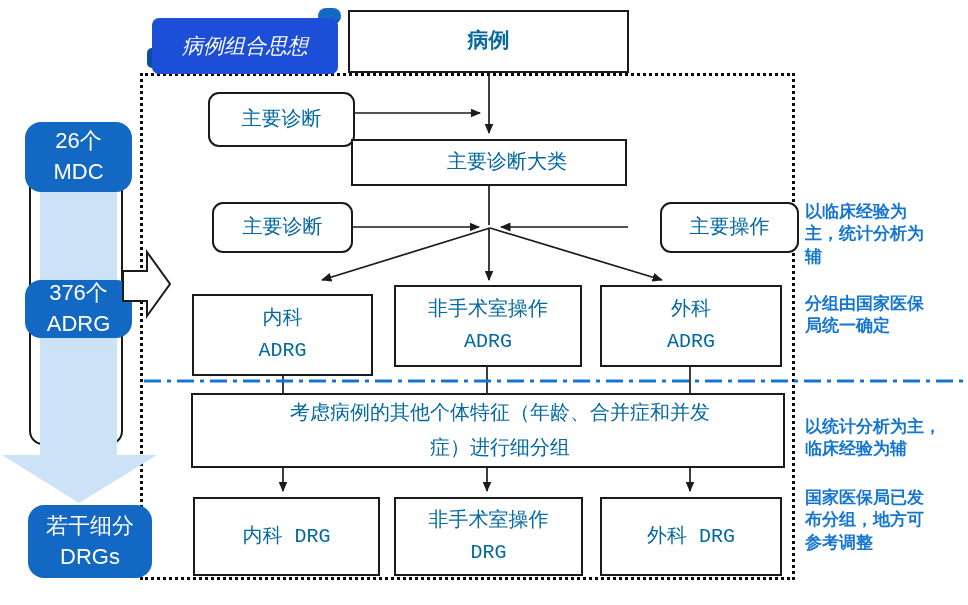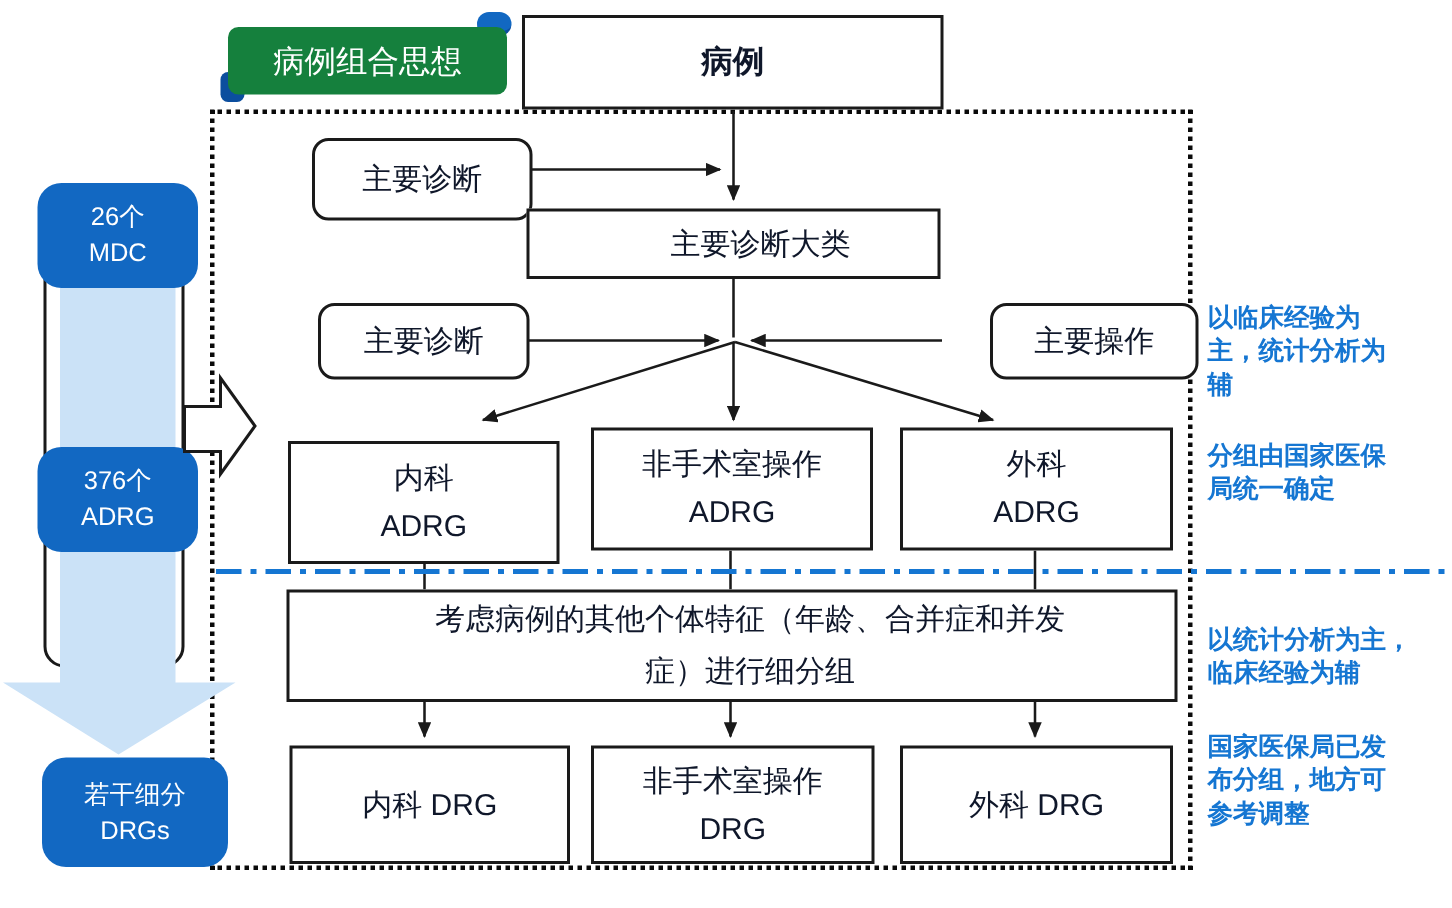--- a/index.html
+++ b/index.html
@@ -5,56 +5,56 @@
   html,body{margin:0;padding:0;background:#fff;}
   body{width:968px;height:605px;position:relative;overflow:hidden;
        font-family:"Liberation Sans",sans-serif;}
   .abs{position:absolute;box-sizing:border-box;}
 
   
   .banner-curl-tr{left:318px;top:8px;width:23px;height:16px;background:#1268C2;
       border-radius:8px;border-bottom:3px solid #0B4E9E;z-index:4;}
   .banner-curl-bl{left:147px;top:48px;width:16px;height:20px;background:#0B4E9E;
       border-radius:5px;z-index:4;}
-  .banner-main{left:152px;top:18px;width:186px;height:45px;background:#15803d;
+  .banner-main{left:152px;top:18px;width:186px;height:56px;background:#1d4ed8;
       border-radius:7px;color:#fff;font-size:21px;display:flex;align-items:center;
-      justify-content:center;z-index:5;}
+      justify-content:center;z-index:5;font-style:italic;}
 
   
   .container{left:140px;top:73px;width:655px;height:507px;
       border:3px dotted #0a0a0a;z-index:1;}
 
   
   .fbox{background:#fff;border:2px solid #1a1a1a;display:flex;flex-direction:column;
       align-items:center;justify-content:center;text-align:center;
-      font-family:Liberation Sans, sans-serif;font-size:20px;color:#0f172a;
+      font-family:Liberation Mono, monospace;font-size:20px;color:#0369a1;
       white-space:pre-line;z-index:3;line-height:1.6;}
   .rounded{border-radius:11px;margin-left:32px;}
   .case-box{left:348px;top:10px;width:281px;height:63px;font-weight:bold;
       font-size:21px;z-index:3;}
   .pd1{left:176px;top:92px;width:147px;height:55px;}
   .mdcat{left:351px;top:139px;width:276px;height:47px;padding-left:36px;}
   .pd2{left:180px;top:202px;width:141px;height:51px;}
   .pop{left:628px;top:202px;width:139px;height:51px;}
   .adrg1{left:192px;top:294px;width:181px;height:82px;}
   .adrg2{left:394px;top:285px;width:188px;height:82px;}
   .adrg3{left:600px;top:285px;width:182px;height:82px;}
   .subdiv{left:191px;top:393px;width:594px;height:75px;line-height:1.75;padding-left:24px;}
   .drg1{left:193px;top:497px;width:187px;height:79px;}
   .drg2{left:394px;top:497px;width:189px;height:79px;}
   .drg3{left:600px;top:497px;width:182px;height:79px;}
 
   
   .rail-outline{left:29px;top:130px;width:94px;height:315px;background:#fff;
       border:2px solid #1a1a1a;border-radius:14px;z-index:1;}
-  .badge{background:#1268C2;border-radius:16px;color:#fff;font-size:17px;
+  .badge{background:#1268C2;border-radius:16px;color:#fff;font-size:22px;
       line-height:1.4;display:flex;align-items:center;justify-content:center;
       text-align:center;white-space:pre-line;z-index:3;}
   .badge-mdc{left:25px;top:122px;width:107px;height:70px;}
-  .badge-adrg{left:25px;top:298px;width:107px;height:70px;}
+  .badge-adrg{left:25px;top:280px;width:107px;height:58px;}
   .badge-drgs{left:28px;top:505px;width:124px;height:73px;}
 
   
   .note{color:#1576D2;font-size:17px;font-weight:bold;line-height:1.32;
       white-space:pre-line;z-index:3;width:165px;}
   .note1{left:805px;top:201px;}
   .note2{left:805px;top:293px;}
   .note3{left:805px;top:416px;}
   .note4{left:805px;top:487px;}
 

